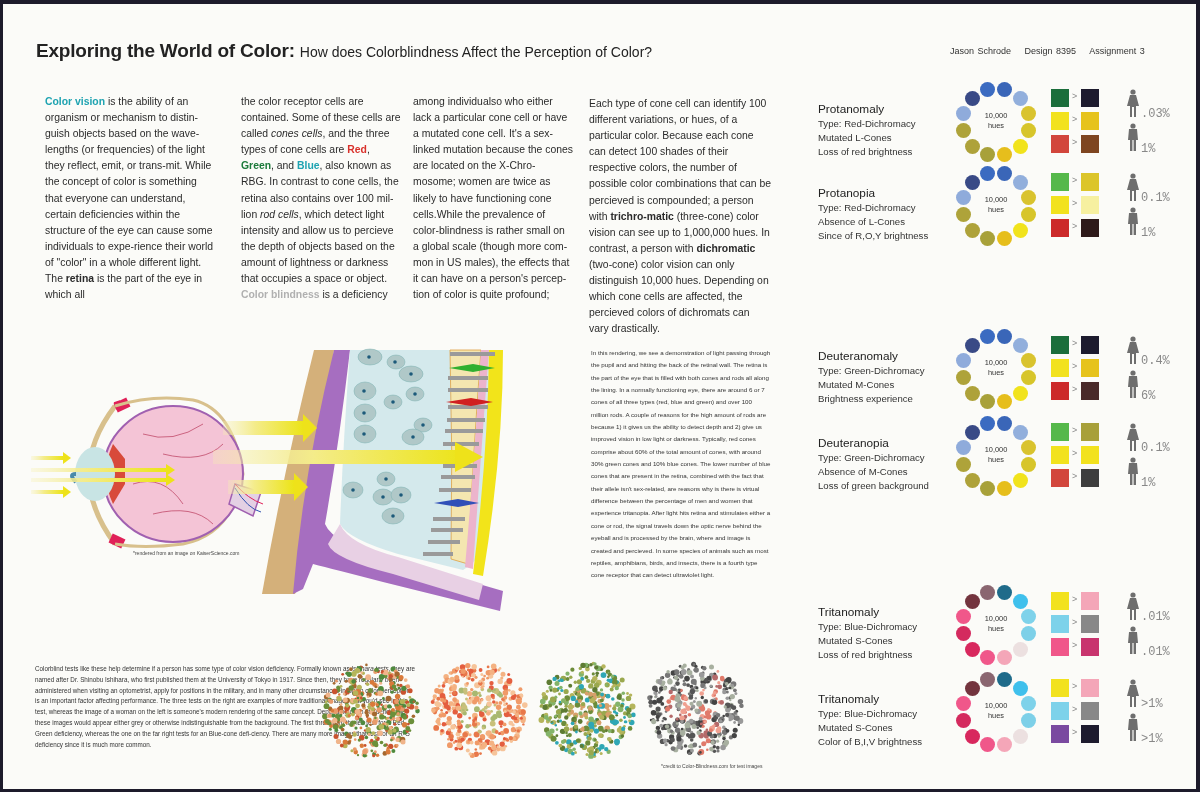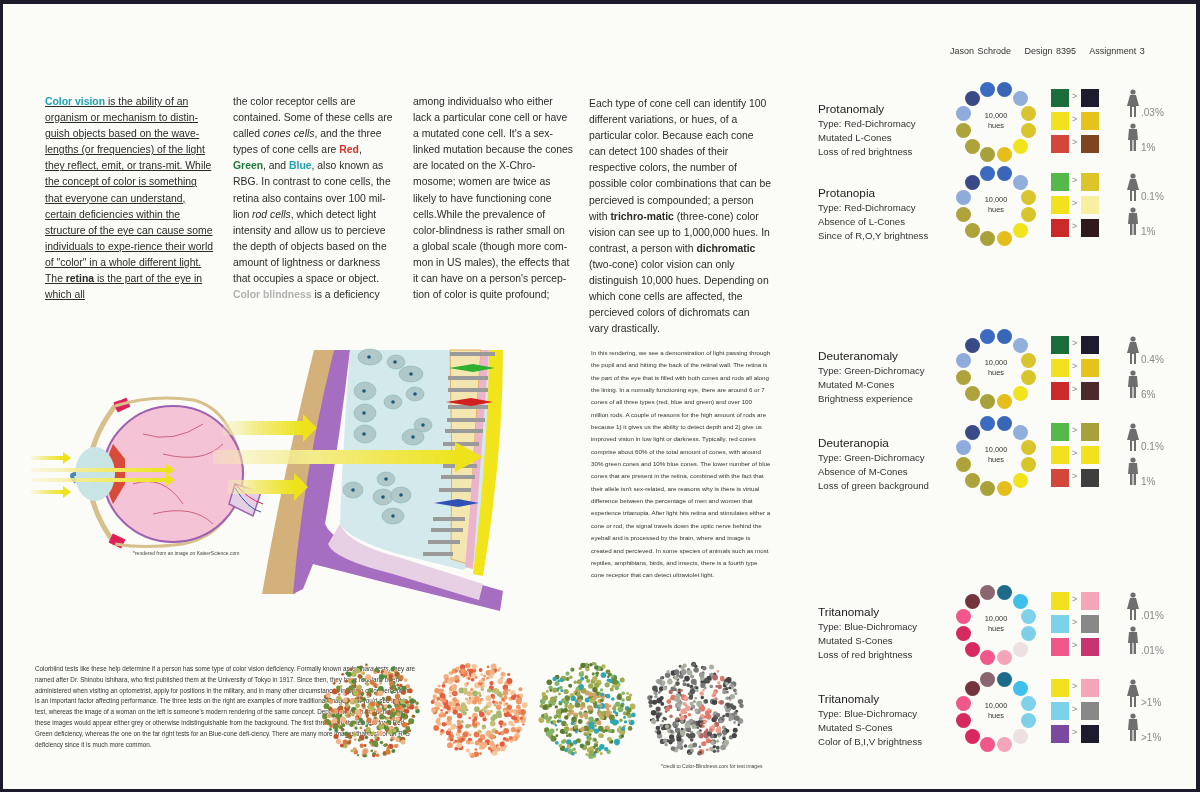--- a/index.html
+++ b/index.html
@@ -7,22 +7,22 @@
   body { font-family: "Liberation Sans", "DejaVu Sans", sans-serif; color: #2a2a2a; }
   .poster { position: absolute; left: 3px; top: 4px; width: 1193px; height: 785px; background: #fbfbf8; }
 
   .title { position: absolute; left: 33px; top: 36px; font-size: 18px; white-space: nowrap; color: #222; }
   .title .bold { font-weight: bold; font-size: 19px; letter-spacing: -0.2px; }
   .title .sub { font-size: 14px; }
   .credits { position: absolute; left: 947px; top: 42px; font-size: 9px; color: #333; white-space: nowrap; word-spacing: 1px; }
   .credits span { margin-right: 10px; }
 
   .col { position: absolute; top: 90px; font-size: 10.4px; line-height: 16.1px; color: #2b2b2b; }
-  .c1 { left: 42px; width: 170px; text-decoration: underline; }
-  .c2 { left: 230px; width: 160px; }
+  .c1 { left: 42px; width: 170px; }
+  .c2 { left: 238px; width: 160px; }
   .c3 { left: 410px; width: 160px; }
   .c4 { left: 586px; width: 182px; top: 92px; }
   .teal { color: #1ea3b1; font-weight: bold; }
   .red { color: #d9312b; font-weight: bold; }
   .green { color: #1c7a3a; font-weight: bold; }
   .blue { color: #1ea3b1; font-weight: bold; }
   .gray { color: #b0b0b0; font-weight: bold; }
   b { font-weight: bold; }
   i { font-style: italic; }
 
@@ -42,27 +42,31 @@
   .type .l1 { top: 16px; } .type .l2 { top: 30px; } .type .l3 { top: 44px; }
   .wheel { position: absolute; left: 171px; top: -22px; width: 84px; height: 84px; }
   .wheel .lbl { position: absolute; left: 0; top: 31px; width: 84px; text-align: center; font-size: 7.4px; line-height: 10px; color: #333; }
   .wheel .dot { position: absolute; width: 15px; height: 15px; border-radius: 50%; }
   .swatches { position: absolute; left: 268px; top: -13px; width: 60px; }
   .sw-row { position: absolute; left: 0; width: 60px; height: 18px; }
   .sw { position: absolute; top: 0; width: 18px; height: 18px; }
   .sw.a { left: 0; } .sw.b { left: 30px; }
   .gt { position: absolute; left: 21px; top: 2px; font-size: 9px; color: #888; }
   .fig { position: absolute; width: 14px; height: 28px; }
-  .pct { position: absolute; font-size: 10px; color: #888; }
+  .pct { position: absolute; font-size: 12px; color: #888; font-family: Liberation Mono, monospace; }
 </style>
 </head>
 <body>
 
 <div class="poster">
 
+  <div class="title">
+    <span class="bold">Exploring the World of Color:</span>
+    <span class="sub">How does Colorblindness Affect the Perception of Color?</span>
+  </div>
   <div class="credits">
     <span>Jason Schrode</span>
     <span>Design 8395</span>
     <span>Assignment 3</span>
   </div>
 
   <div class="col c1"><span class="teal">Color vision</span><span> is the ability of an organism or mechanism to distin-guish objects based on the wave-lengths (or frequencies) of the light they reflect, emit, or trans-mit. While the concept of color is something that everyone can understand, certain deficiencies within the structure of the eye can cause some individuals to expe-rience their world of "color" in a whole different light. The </span><b>retina</b><span> is the part of the eye in which all</span></div>
 
   <div class="col c2"><span>the color receptor cells are contained. Some of these cells are called </span><i>cones cells</i><span>, and the three types of cone cells are </span><span class="red">Red</span><span>, </span><span class="green">Green</span><span>, and </span><span class="blue">Blue</span><span>, also known as RBG. In contrast to cone cells, the retina also contains over 100 mil-lion </span><i>rod cells</i><span>, which detect light intensity and allow us to percieve the depth of objects based on the amount of lightness or darkness that occupies a space or object. </span><span class="gray">Color blindness</span><span> is a deficiency</span></div>
 

